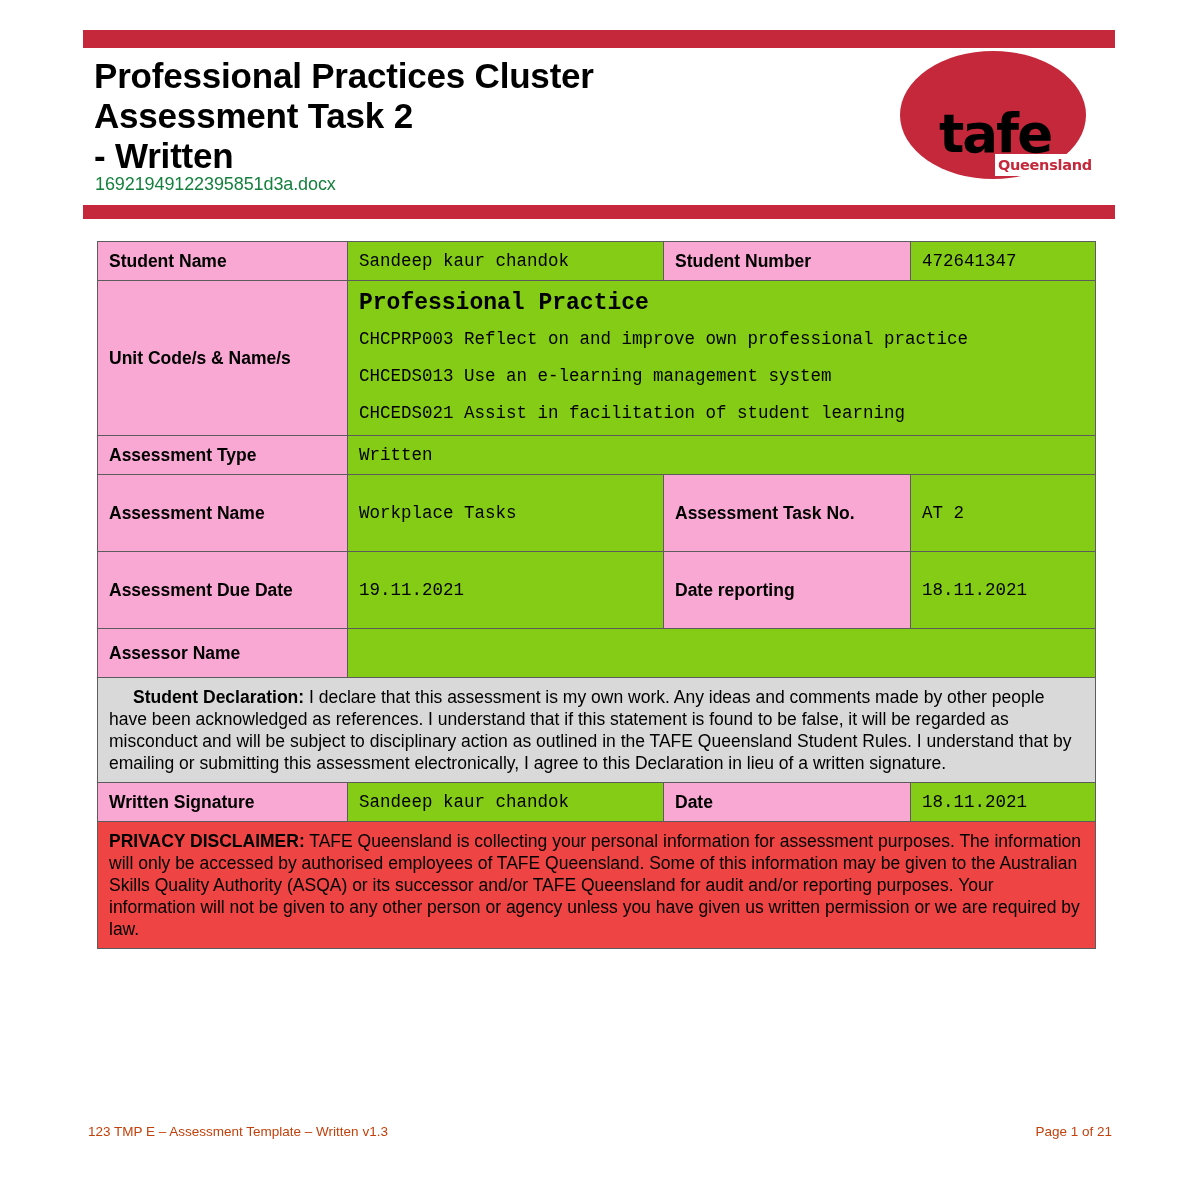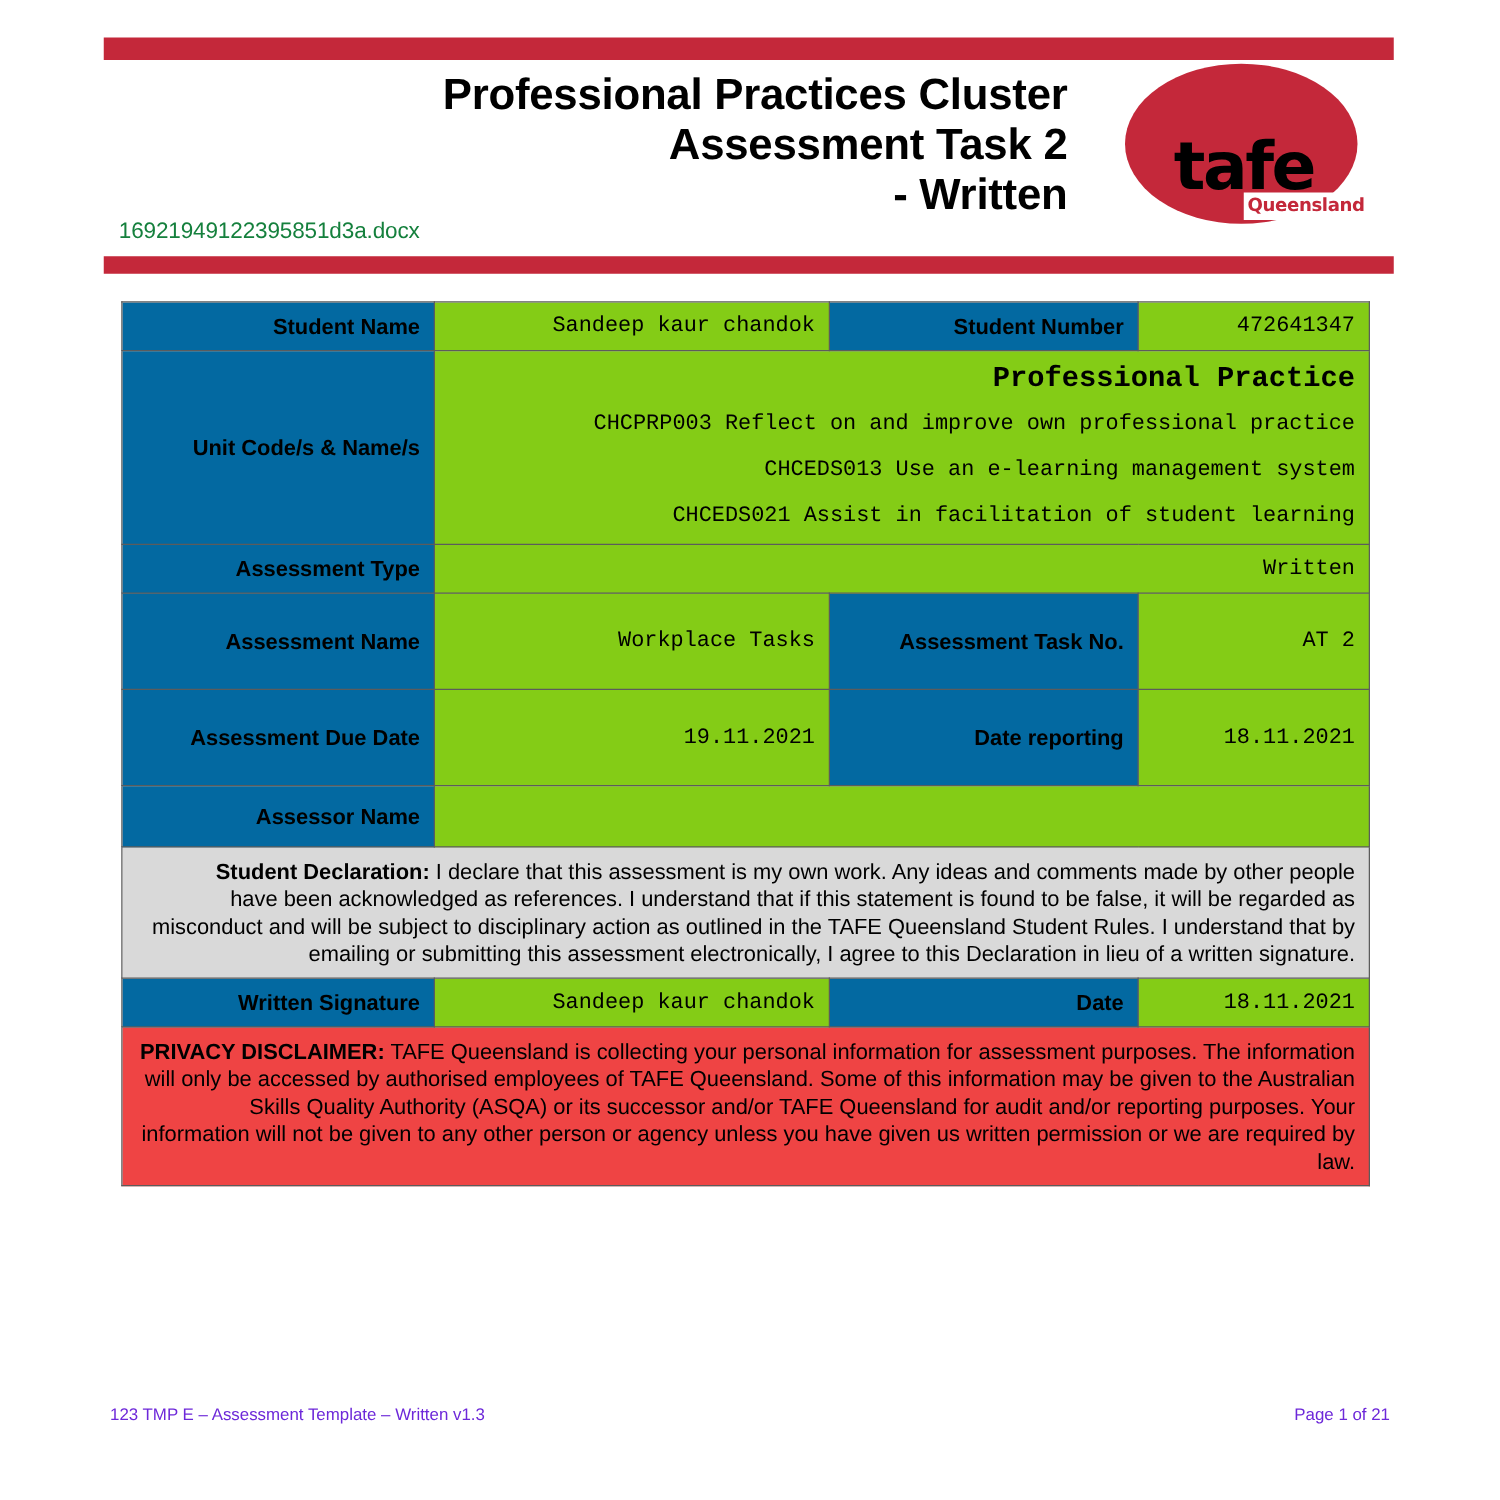--- a/index.html
+++ b/index.html
@@ -16,21 +16,20 @@
     color: #000000;
     -webkit-font-smoothing: antialiased;
   }
 
   .page {
     position: relative;
     width: 1200px;
     height: 1168px;
     background: #ffffff;
     box-sizing: border-box;
-    text-align: right;
   }
 
   
   .rule {
     position: absolute;
     left: 83px;
     width: 1032px;
     background: #c4283a;
   }
   .rule.top    { top: 30px;  height: 18px; }
@@ -126,21 +125,21 @@
   }
   .cover-table td {
     border: 1.4px solid #5c5c5c;
     padding: 8px 11px;
     font-size: 17.5px;
     line-height: 22px;
     vertical-align: middle;
     color: #000000;
   }
   .cover-table td.shaded {
-    background: #0369a1;
+    background: #f9a8d4;
     font-weight: bold;
     margin-top: 35px;
   }
   .cover-table td.plain {
     background: #84cc16;
     font-weight: normal;
     font-family: Liberation Mono, monospace;
   }
   .cover-table td.tall {
     vertical-align: middle;
@@ -178,21 +177,21 @@
   .label-2line { line-height: 25px; }
 
   
   .footer {
     position: absolute;
     left: 88px;
     top: 1120px;
     width: 1024px;
     height: 22px;
     font-size: 13.5px;
-    color: #6d28d9;
+    color: #c2410c;
     display: flex;
     justify-content: space-between;
     align-items: center;
   }
 </style>
 </head>
 <body>
 
 <div class="page">
 

